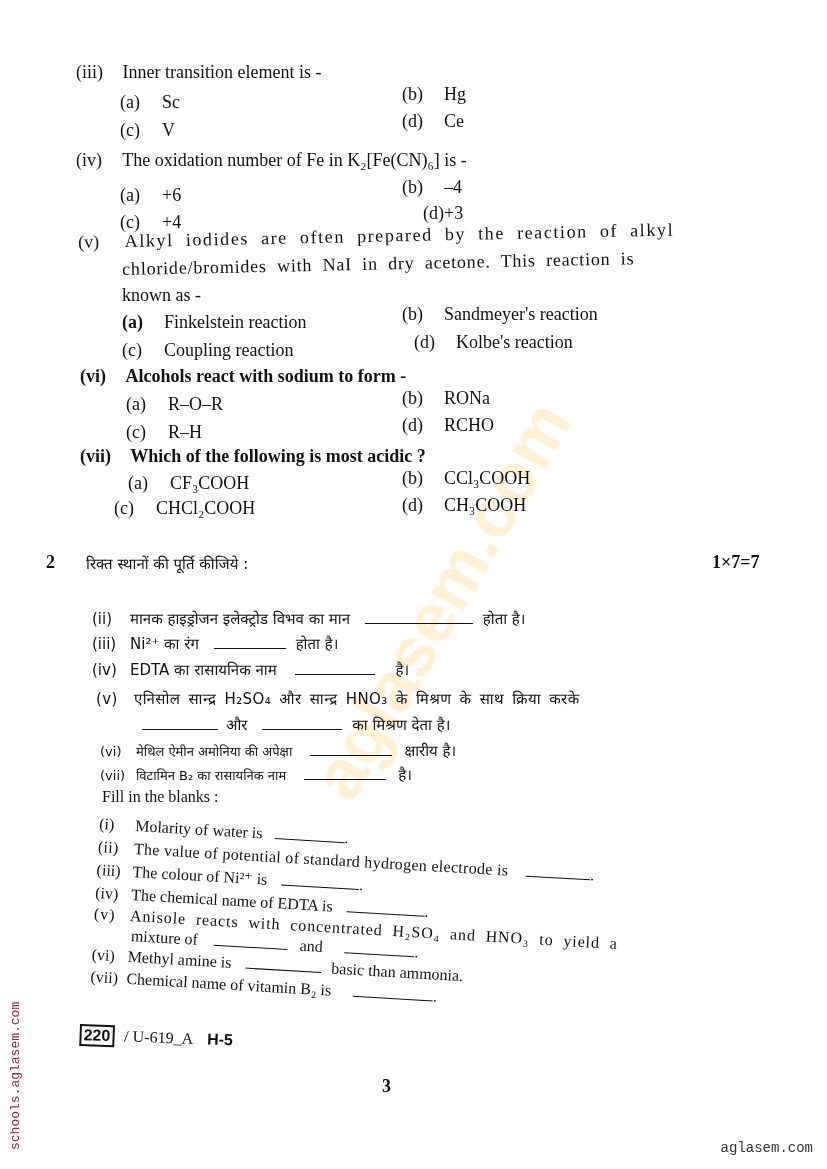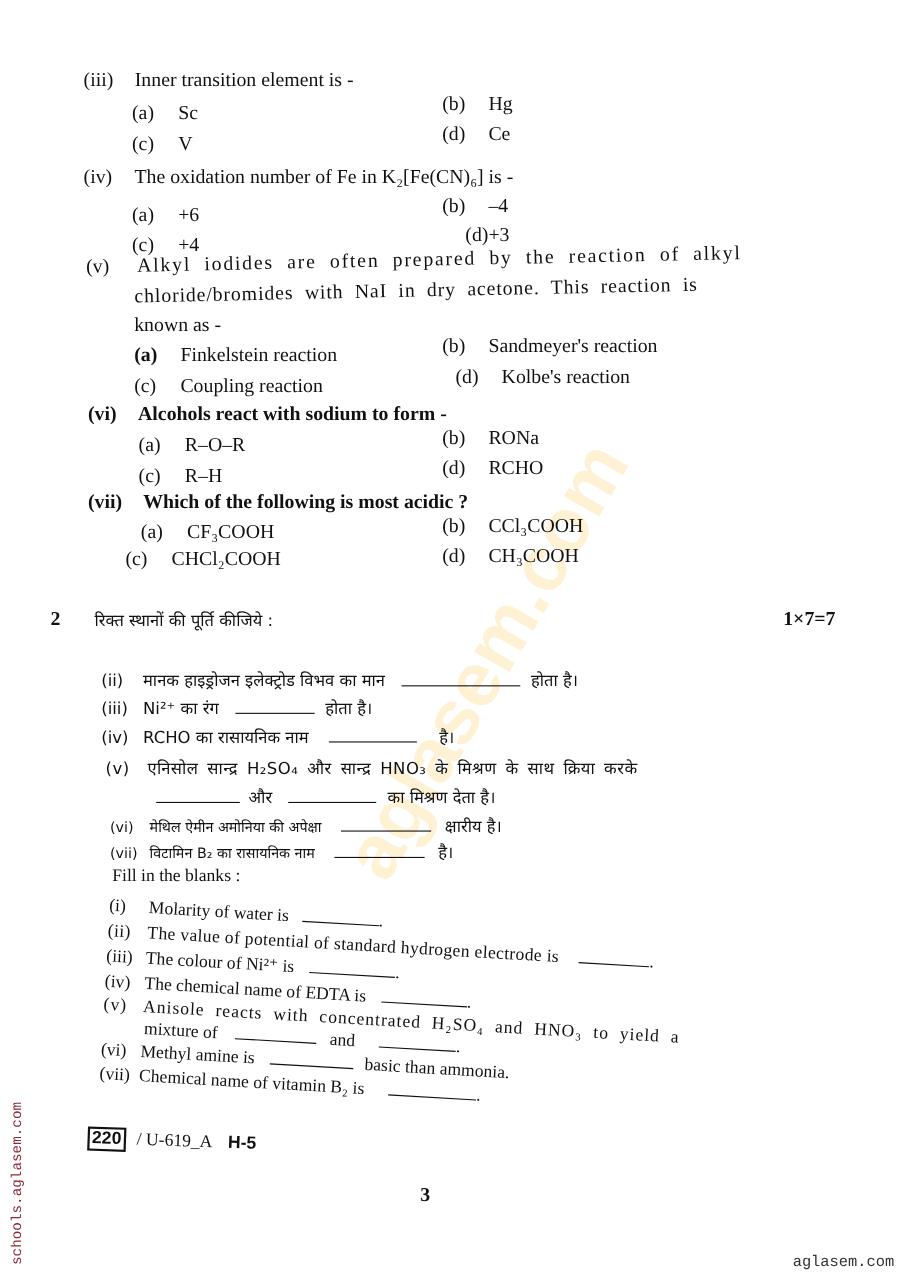--- a/index.html
+++ b/index.html
@@ -84,21 +84,21 @@
 
   <div class="abs hi" style="left:92px;top:633px;">
     <span class="lbl" style="width:38px;">(iii)</span><span>Ni²⁺ का रंग</span>
     <span class="blank" style="width:72px;margin:0 10px;"></span><span>होता है।</span>
   </div>
   <div class="abs hi" style="left:92px;top:608px;">
     <span class="lbl" style="width:38px;">(ii)</span><span>मानक हाइड्रोजन इलेक्ट्रोड विभव का मान</span>
     <span class="blank" style="width:108px;margin:0 10px;"></span><span>होता है।</span>
   </div>
   <div class="abs hi" style="left:92px;top:659px;">
-    <span class="lbl" style="width:38px;">(iv)</span><span>RCHO का रासायनिक नाम</span>
+    <span class="lbl" style="width:38px;">(iv)</span><span>EDTA का रासायनिक नाम</span>
     <span class="blank" style="width:80px;margin:0 20px 0 14px;"></span><span>है।</span>
   </div>
   <div class="abs hi" style="left:96px;top:688px;letter-spacing:0.4px;word-spacing:3px;">
     <span class="lbl" style="width:38px;">(v)</span><span>एनिसोल सान्द्र H₂SO₄ और सान्द्र HNO₃ के मिश्रण के साथ क्रिया करके</span>
   </div>
   <div class="abs hi" style="left:142px;top:714px;">
     <span class="blank" style="width:76px;margin-right:8px;"></span><span>और</span>
     <span class="blank" style="width:80px;margin:0 10px;"></span><span>का मिश्रण देता है।</span>
   </div>
   <div class="abs hi" style="left:100px;top:740px;font-size:13px;">

